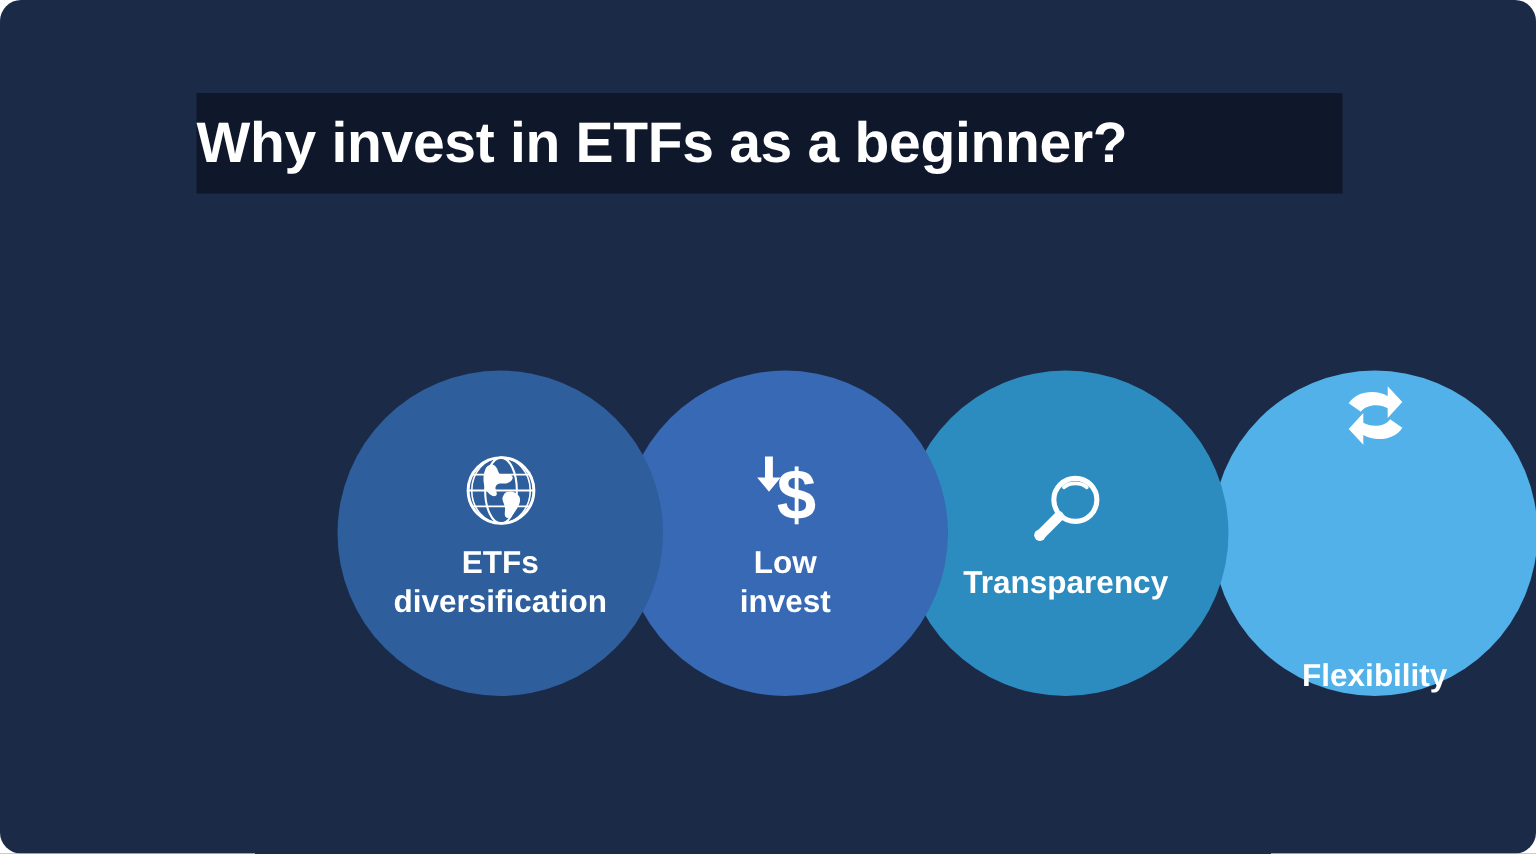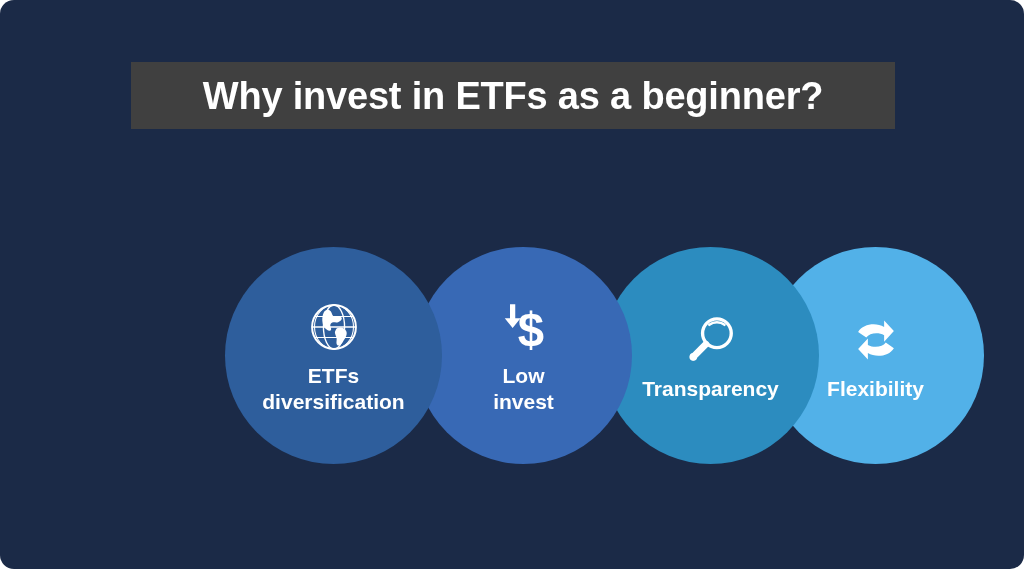--- a/index.html
+++ b/index.html
@@ -20,24 +20,24 @@
     background: #1b2a47;
   }
 
   
   .title-banner {
     position: absolute;
     left: 131px;
     top: 62px;
     width: 764px;
     height: 67px;
-    background: #404040;
+    background: #0f172a;
     display: flex;
     align-items: center;
-    justify-content: center;
+    justify-content: flex-start;
   }
   .title-text {
     color: #ffffff;
     font-size: 38px;
     font-weight: bold;
     letter-spacing: -0.2px;
     white-space: nowrap;
     line-height: 1;
   }
 
@@ -57,21 +57,21 @@
     border-radius: 50%;
     display: flex;
     flex-direction: column;
     align-items: center;
     justify-content: center;
   }
   .pillar-1 { left: 35px;  background: #2b4a78; z-index: 5; }
   .pillar-2 { left: 225px; background: #2e5e9c; z-index: 4; }
   .pillar-3 { left: 415px; background: #3869b5; z-index: 3; }
   .pillar-4 { left: 602px; background: #2c8cbf; z-index: 2; }
-  .pillar-5 { left: 767px; background: #52b1e8; z-index: 1; }
+  .pillar-5 { left: 808px; background: #52b1e8; z-index: 1; justify-content: space-between; }
 
   .pillar-icon {
     width: 60px;
     height: 60px;
     display: flex;
     align-items: center;
     justify-content: center;
     margin-bottom: 6px;
   }
   .pillar-icon svg { display: block; }

